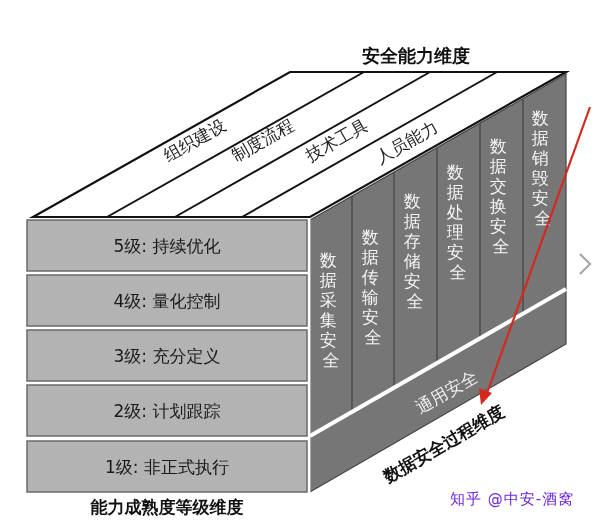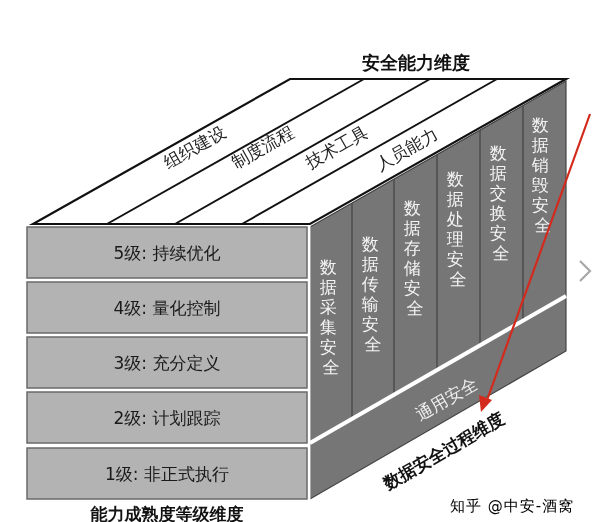--- a/index.html
+++ b/index.html
@@ -1,26 +1,26 @@
 <!DOCTYPE html>
 <html><head>
 <meta charset="utf-8">
 <style>
   html, body { margin: 0; padding: 0; background: #ffffff; }
   body { width: 600px; height: 522px; position: relative; overflow: hidden;
          font-family: "DejaVu Sans", "Liberation Sans", sans-serif; }
-  #stage { position: absolute; left: 0; top: 11px; width: 600px; height: 500px; }
+  #stage { position: absolute; left: 0; top: 4px; width: 600px; height: 500px; }
   svg text { font-family: "DejaVu Sans", "Liberation Sans", sans-serif; }
   .title-bold { font-weight: bold; fill: #111; }
   .row-label { fill: #1a1a1a; font-size: 17px; }
   .top-label { fill: #222; font-size: 17px; }
   .col-label { fill: #f4f4f4; font-size: 17px; }
   .general-label { fill: #eeeeee; font-size: 17px; }
   .watermark { position: absolute; left: 450px; top: 486px; font-size: 15px;
-               color: #000000; letter-spacing: 1px; }
+               color: #6d28d9; letter-spacing: 1px; }
   .nav-chevron { position: absolute; left: 578px; top: 248px; width: 14px; height: 24px; cursor: pointer; }
 </style>
 </head>
 <body>
 
 <div id="stage">
 <svg width="600" height="522" viewBox="0 0 600 522" xmlns="http://www.w3.org/2000/svg">
 
   <text class="title-bold" x="362" y="58" font-size="18">安全能力维度</text>
 

